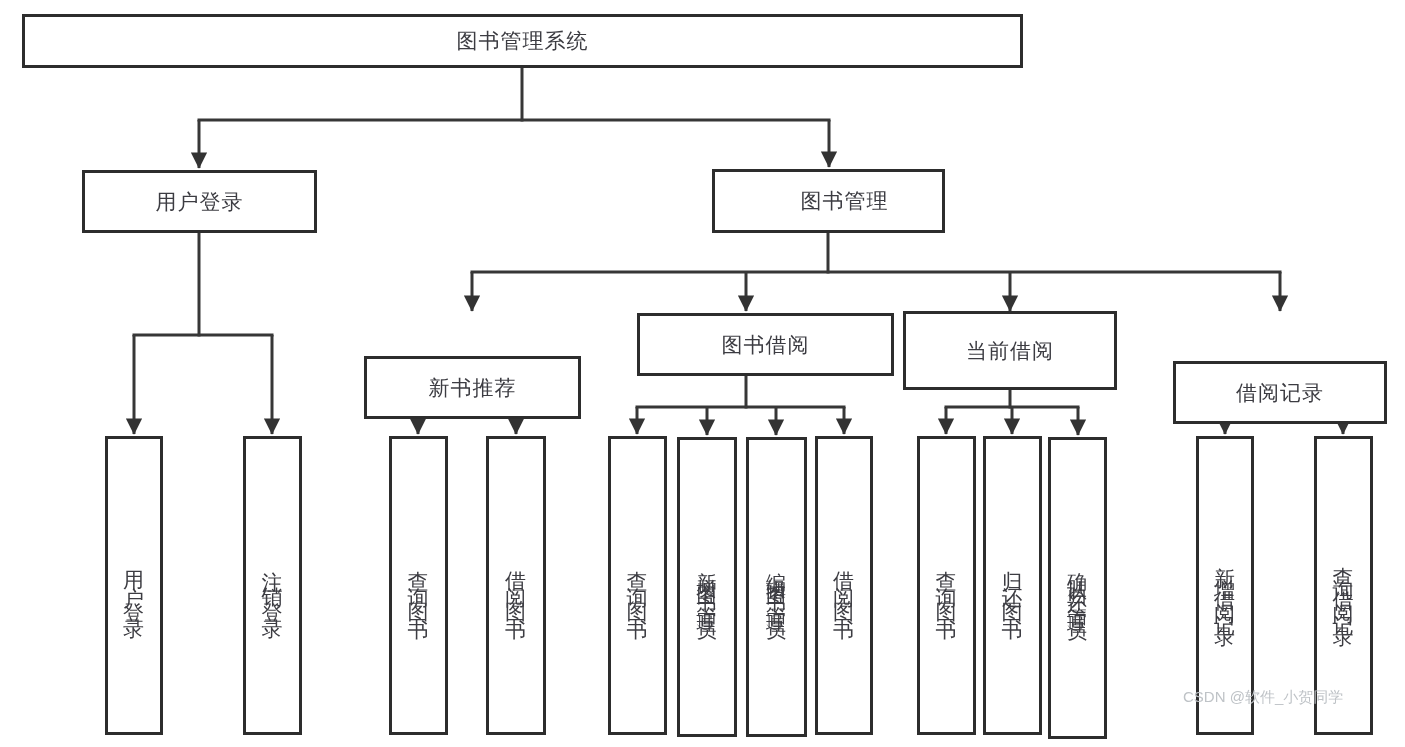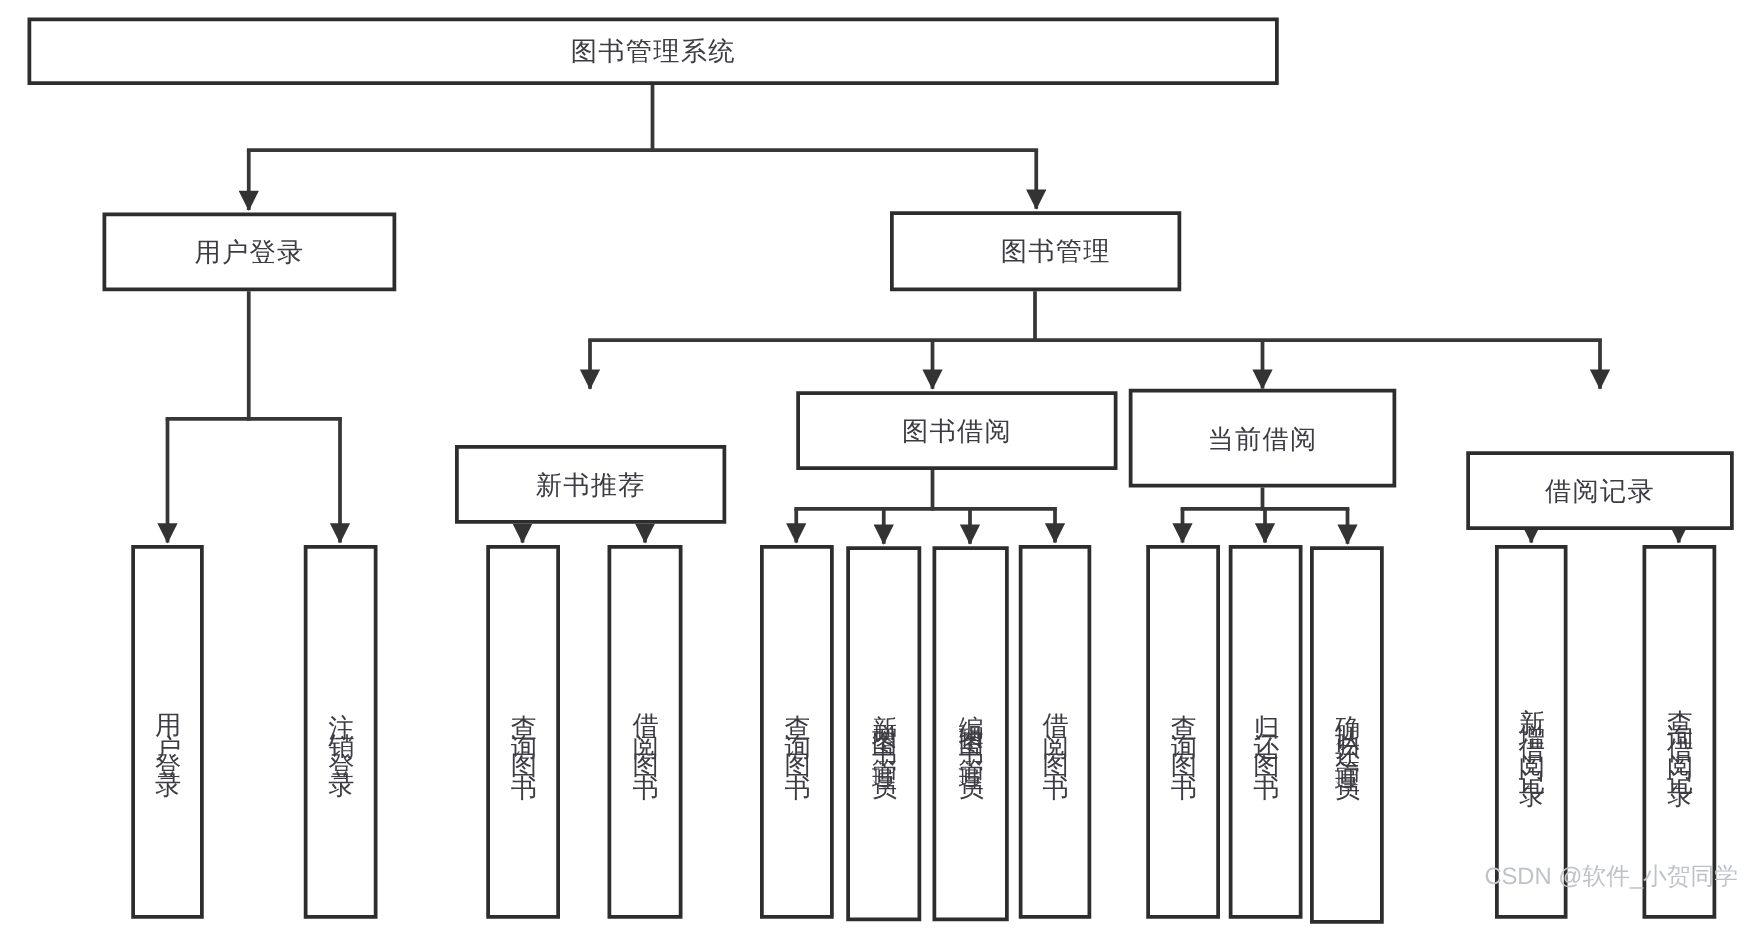--- a/index.html
+++ b/index.html
@@ -21,22 +21,22 @@
   .vbox{
     writing-mode:vertical-rl;text-orientation:mixed;
     line-height:1;
   }
   .sp-lg{letter-spacing:16px;}
   .sp-md{letter-spacing:12px;}
   .sp-sm{letter-spacing:7px;font-size:20px;}
   .watermark{
     position:absolute;z-index:5;
     left:1183px;top:688px;width:212px;
-    color:#bfc3c7;font-size:19px;white-space:nowrap;
-    text-align:center;
+    color:#bfc3c7;font-size:15px;white-space:nowrap;
+    text-align:left;
   }
 </style>
 </head>
 <body>
 
 <div id="stage">
 
   <svg class="connectors" width="1405" height="747" viewBox="0 0 1405 747" xmlns="http://www.w3.org/2000/svg">
     <defs>
       <marker id="arrowhead" viewBox="0 0 10 10" refX="9.5" refY="5" markerWidth="6.8" markerHeight="5.4" orient="auto">

